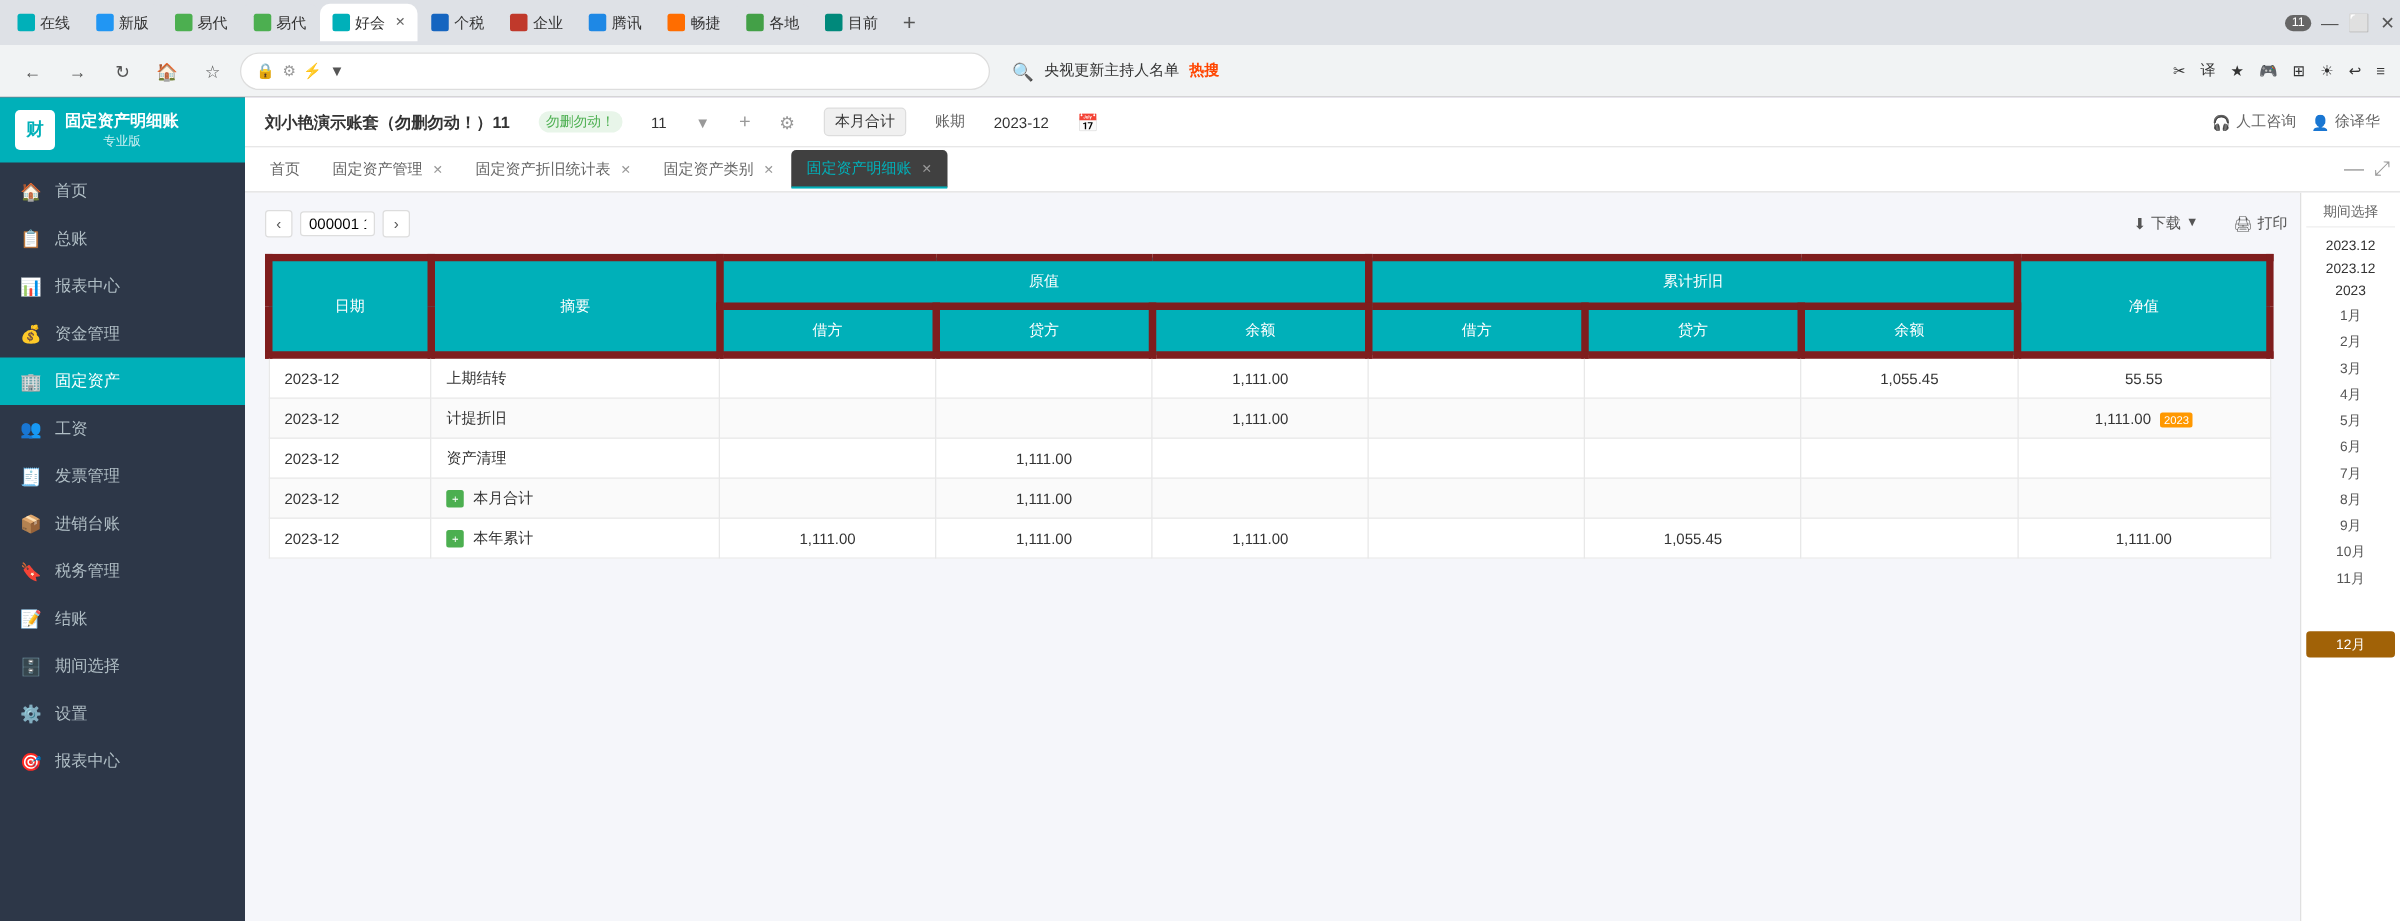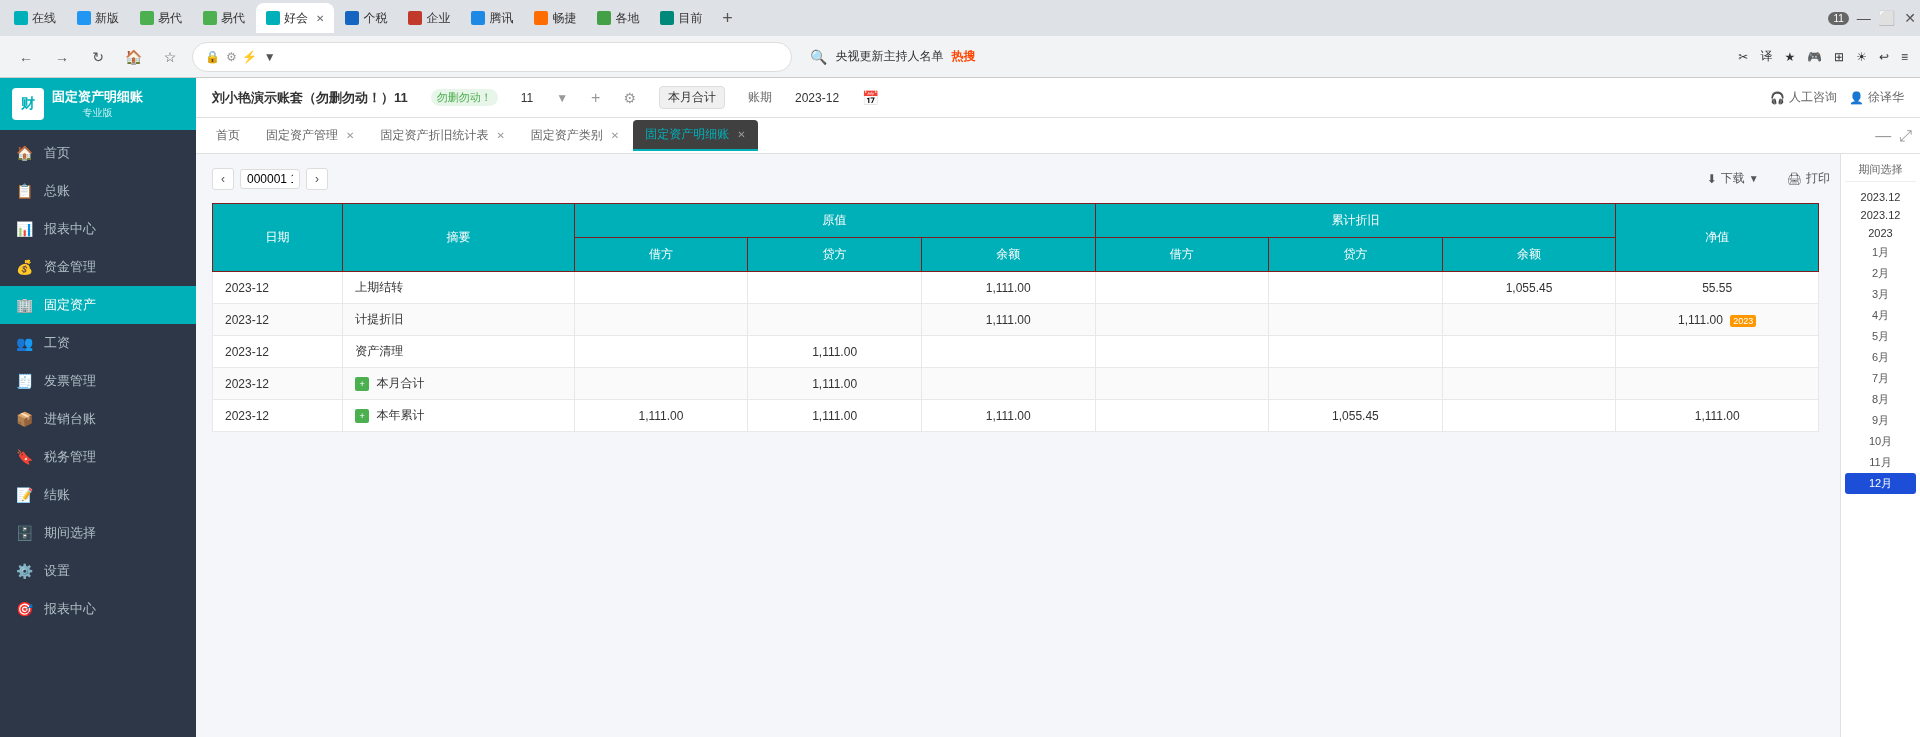--- a/index.html
+++ b/index.html
@@ -70,26 +70,26 @@
     .nav-arrow { width: 22px; height: 22px; border: 1px solid #ddd; border-radius: 3px; display: flex; align-items: center; justify-content: center; cursor: pointer; background: #fff; font-size: 12px; color: #555; }
     .page-input { border: 1px solid #ddd; border-radius: 3px; padding: 2px 6px; width: 60px; font-size: 12px; text-align: center; }
     .controls-right { margin-left: auto; display: flex; align-items: center; gap: 12px; }
     .action-btn { display: flex; align-items: center; gap: 4px; font-size: 12px; color: #555; cursor: pointer; padding: 4px 8px; border-radius: 4px; }
 
     
     .period-panel { position: absolute; right: 0; top: 0; width: 80px; background: #fff; border-left: 1px solid #e0e0e0; padding: 8px 4px; z-index: 10; height: 100%; overflow-y: auto; }
     .period-title { font-size: 11px; color: #666; text-align: center; margin-bottom: 6px; border-bottom: 1px solid #eee; padding-bottom: 4px; }
     .period-year { font-size: 11px; color: #333; text-align: center; padding: 3px; cursor: pointer; border-radius: 3px; }
     .period-month { font-size: 11px; color: #555; text-align: center; padding: 3px; cursor: pointer; border-radius: 3px; display: flex; align-items: center; justify-content: center; }
-    .period-month.active { background: #1d4ed8; color: #fff; border-radius: 3px; }
+    .period-month.active { background: #a16207; color: #fff; border-radius: 3px; margin-top: 32px; }
 
     
     .table-container { overflow-x: auto; }
     table { width: 100%; border-collapse: collapse; }
-    thead tr th { background: #00b0b9; color: #fff; padding: 8px 12px; text-align: center; font-size: 12px; font-weight: normal; border: 1px solid #7f1d1d; white-space: nowrap; }
+    thead tr th { background: #00b0b9; color: #fff; padding: 8px 12px; text-align: center; font-size: 12px; font-weight: normal; border: 6px solid #7f1d1d; white-space: nowrap; }
     tbody tr td { padding: 7px 12px; text-align: center; font-size: 12px; color: #333; border: 1px solid #e8e8e8; background: #fff; white-space: nowrap; }
     tbody tr:nth-child(even) td { background: #fafafa; }
     .td-left { text-align: left; }
     .td-right { }
     .amount { color: #333; }
     .row-icon { display: inline-block; width: 14px; height: 14px; background: #4caf50; color: #fff; font-size: 9px; border-radius: 2px; text-align: center; line-height: 14px; margin-right: 4px; }
   </style>
 </head>
 <body>
 

